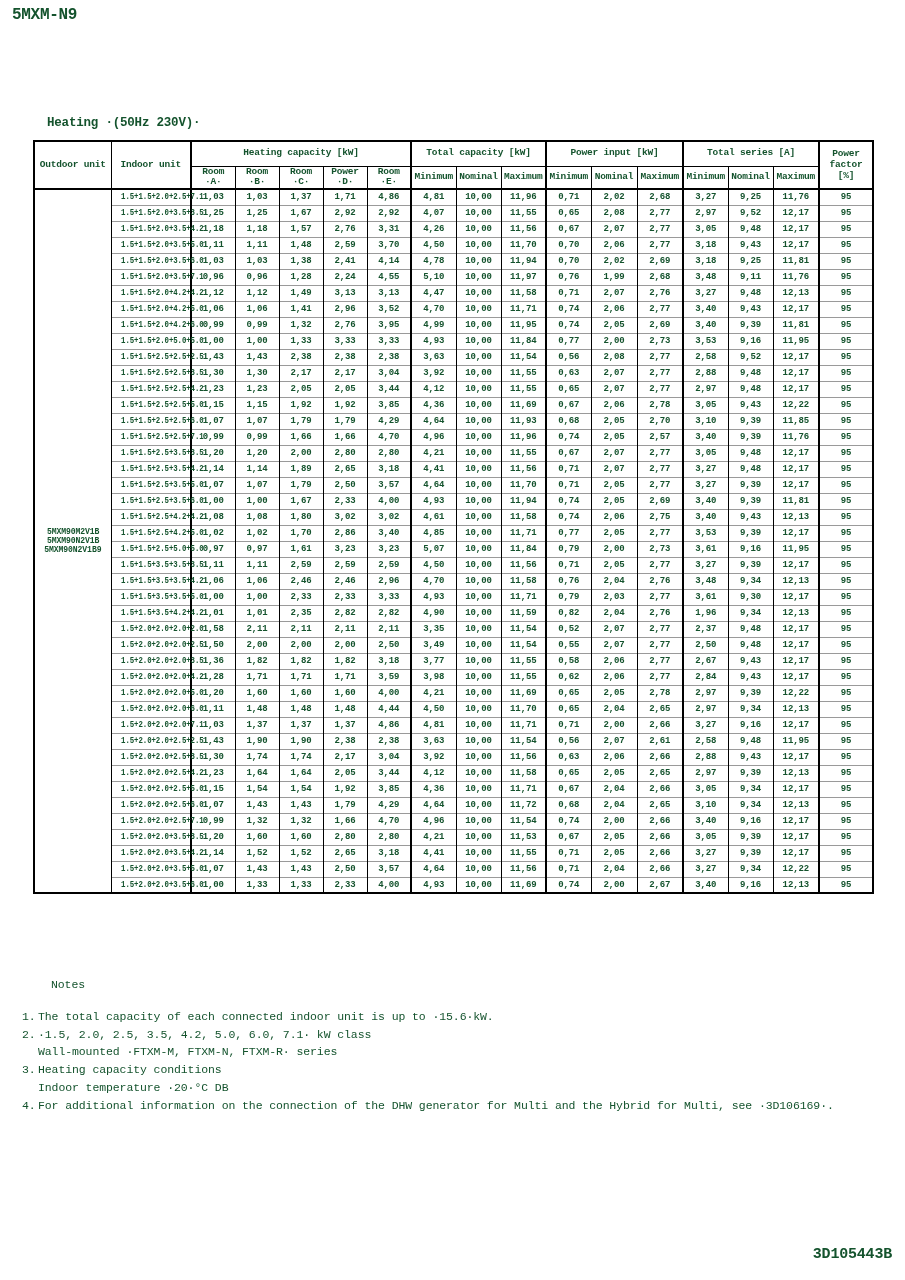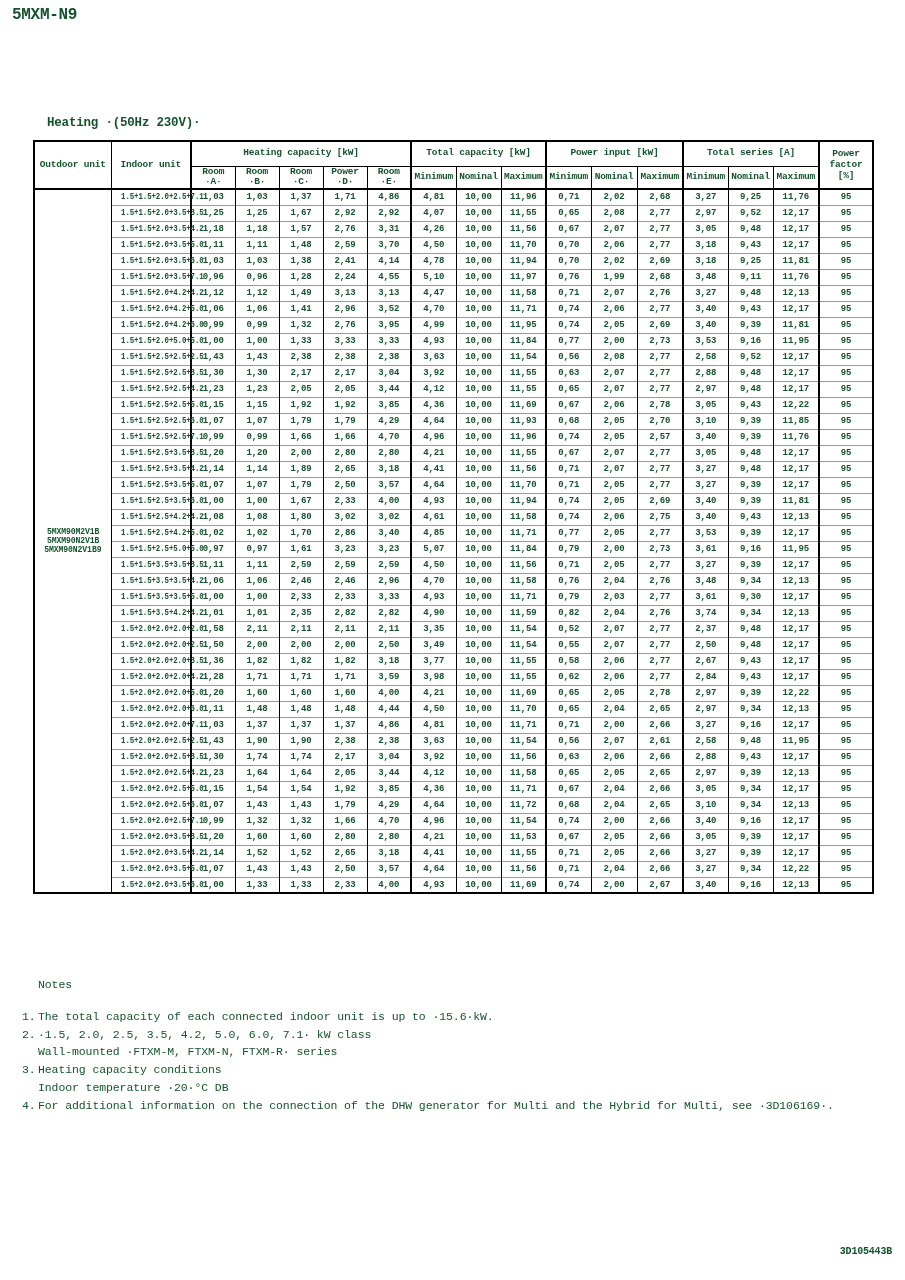--- a/index.html
+++ b/index.html
@@ -40,29 +40,29 @@
   td.outdoor-cell {
     vertical-align:middle; font-size:8.5px; line-height:1.6;
     border-top:none;
   }
   .cond  { display:inline-block; transform:scaleX(0.82); transform-origin:center; white-space:nowrap; }
   .cond2 { display:inline-block; transform:scaleX(0.90); transform-origin:center; white-space:nowrap; }
   .notes {
     position:absolute; left:22px; top:978px; width:866px;
     font-size:11.5px; letter-spacing:-0.1px;
   }
-  .notes-title { margin-left:16px; margin-bottom:17px; }
+  .notes-title { margin-left:29px; margin-bottom:17px; }
   .notes-list { list-style:none; }
   .notes-item { display:flex; }
   .note-num { width:16px; flex:0 0 16px; text-align:left; line-height:17.7px; }
   .note-lines { flex:1; }
   .note-line { line-height:17.7px; }
   .doc-code {
     position:absolute; right:13px; top:1246px;
-    font-size:10px; font-weight:bold; letter-spacing:-0.2px;
+    font-size:15px; font-weight:bold; letter-spacing:-0.2px;
   }
 </style>
 </head>
 <body>
 
 <div class="page">
 
   <div class="page-title">5MXM-N9</div>
 
   <div class="section-heading">Heating ·(50Hz 230V)·</div>
@@ -594,21 +594,21 @@
           <td>1,01</td>
           <td>2,35</td>
           <td>2,82</td>
           <td>2,82</td>
           <td class="gsep">4,90</td>
           <td>10,00</td>
           <td>11,59</td>
           <td class="gsep">0,82</td>
           <td>2,04</td>
           <td>2,76</td>
-          <td class="gsep">3,74</td>
+          <td class="gsep">1,96</td>
           <td>9,34</td>
           <td>12,13</td>
           <td class="gsep">95</td>
         </tr>
         <tr>
           <td><span class="cond">1.5+2.0+2.0+2.0+2.0</span></td>
           <td class="gsep">1,58</td>
           <td>2,11</td>
           <td>2,11</td>
           <td>2,11</td>

